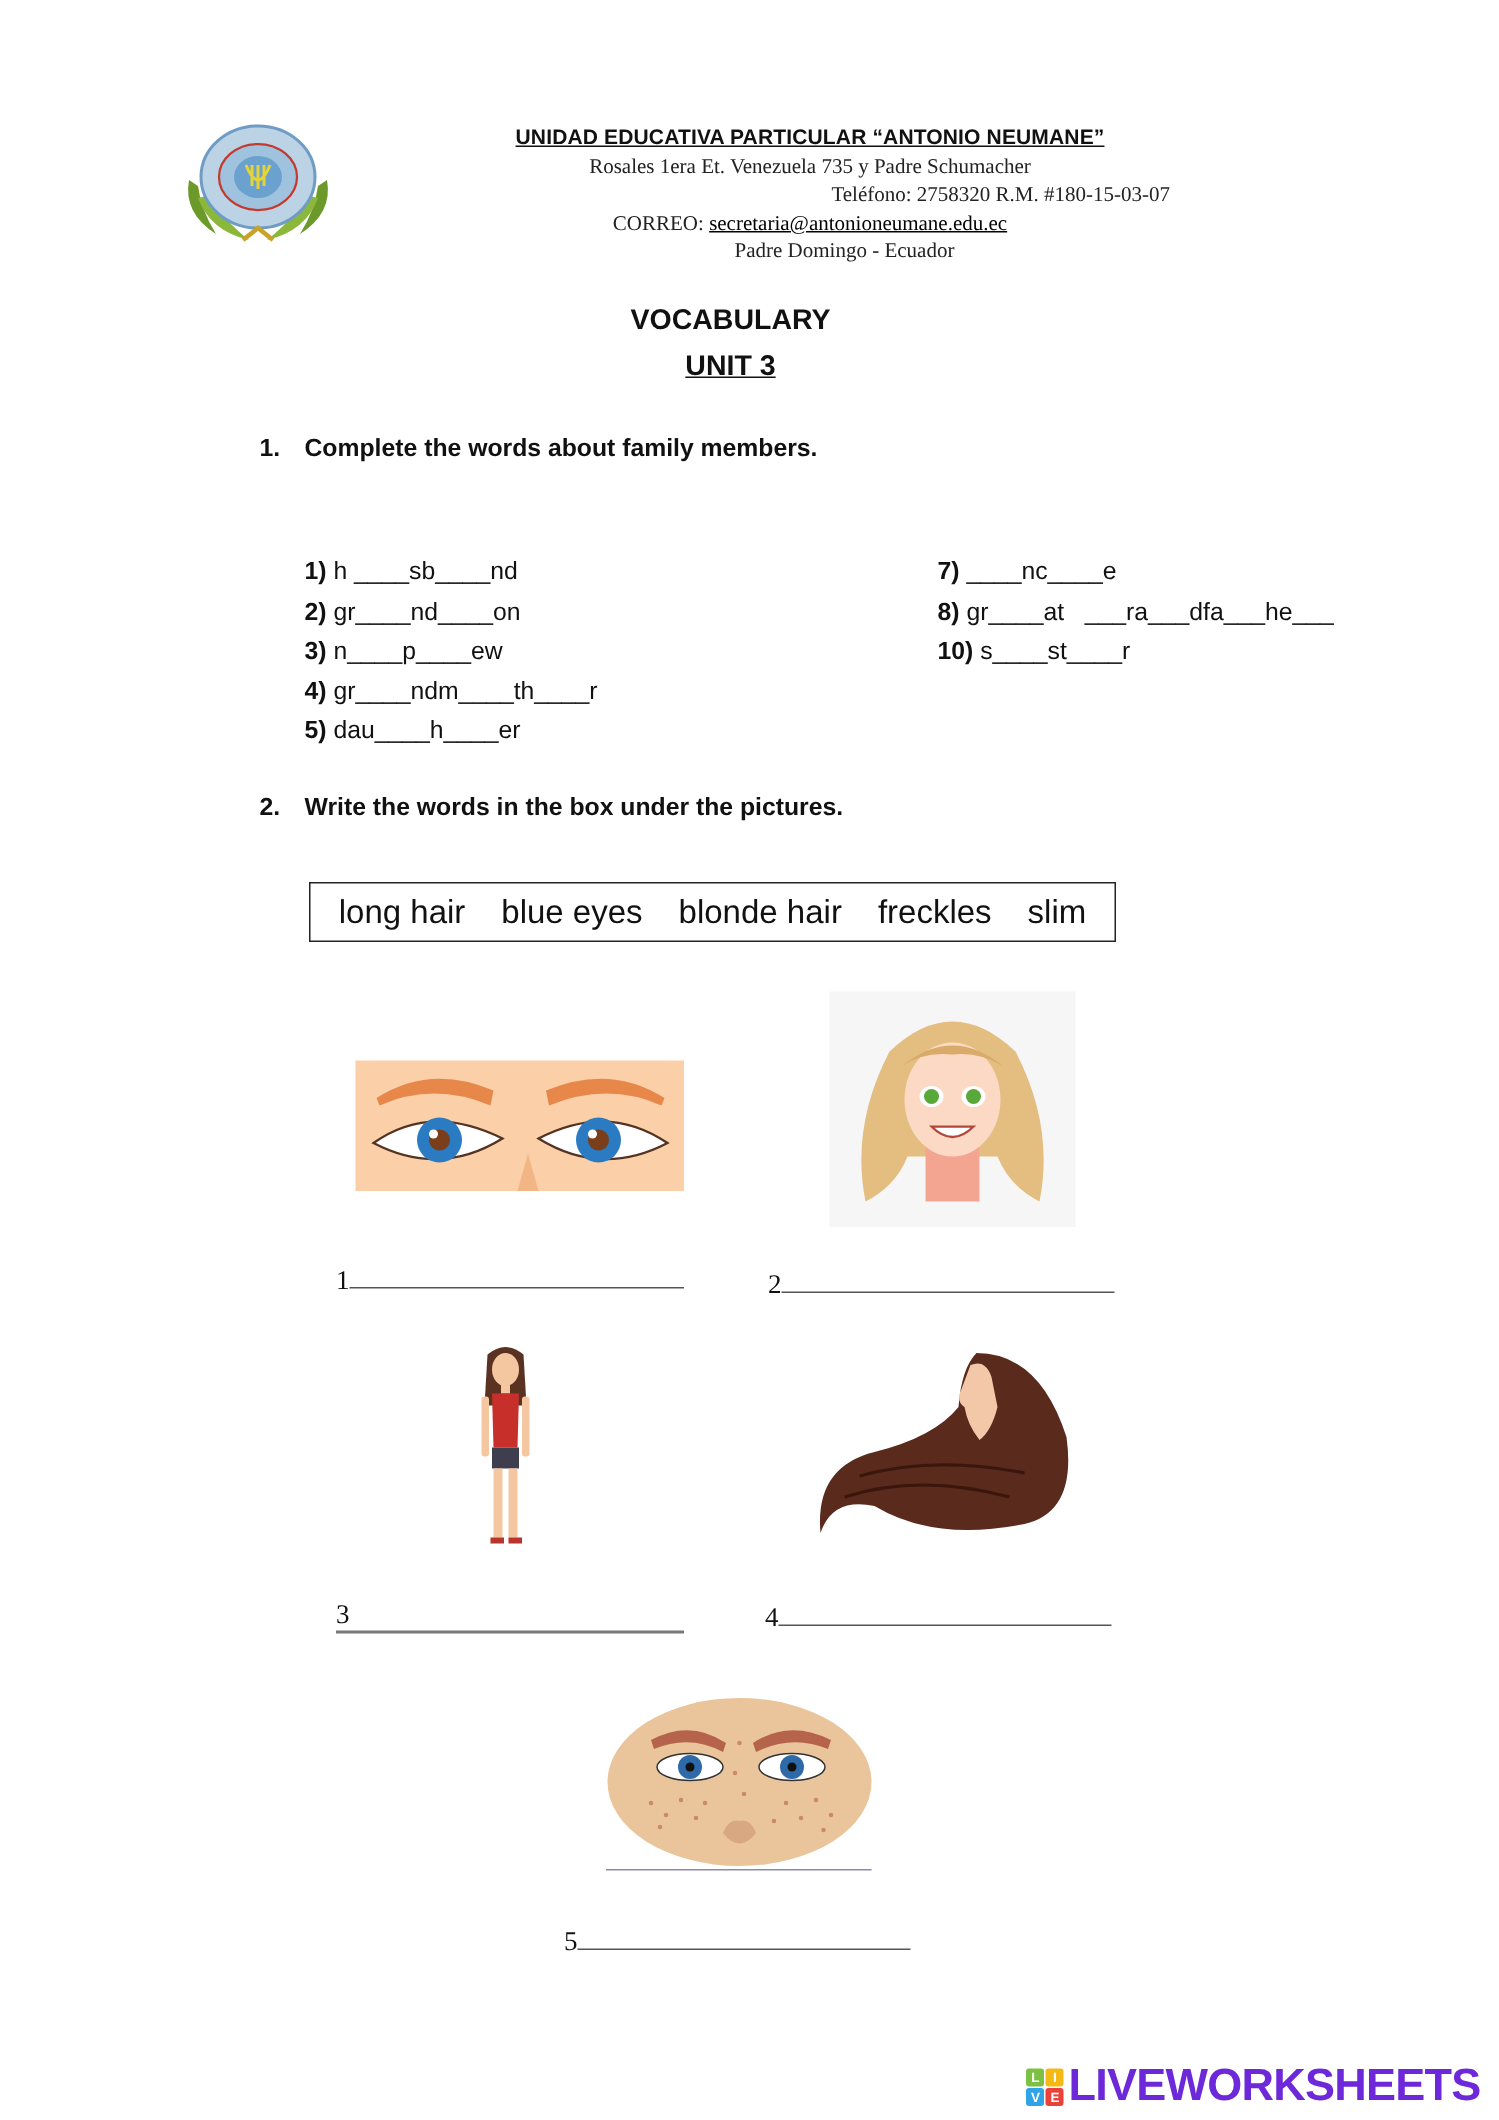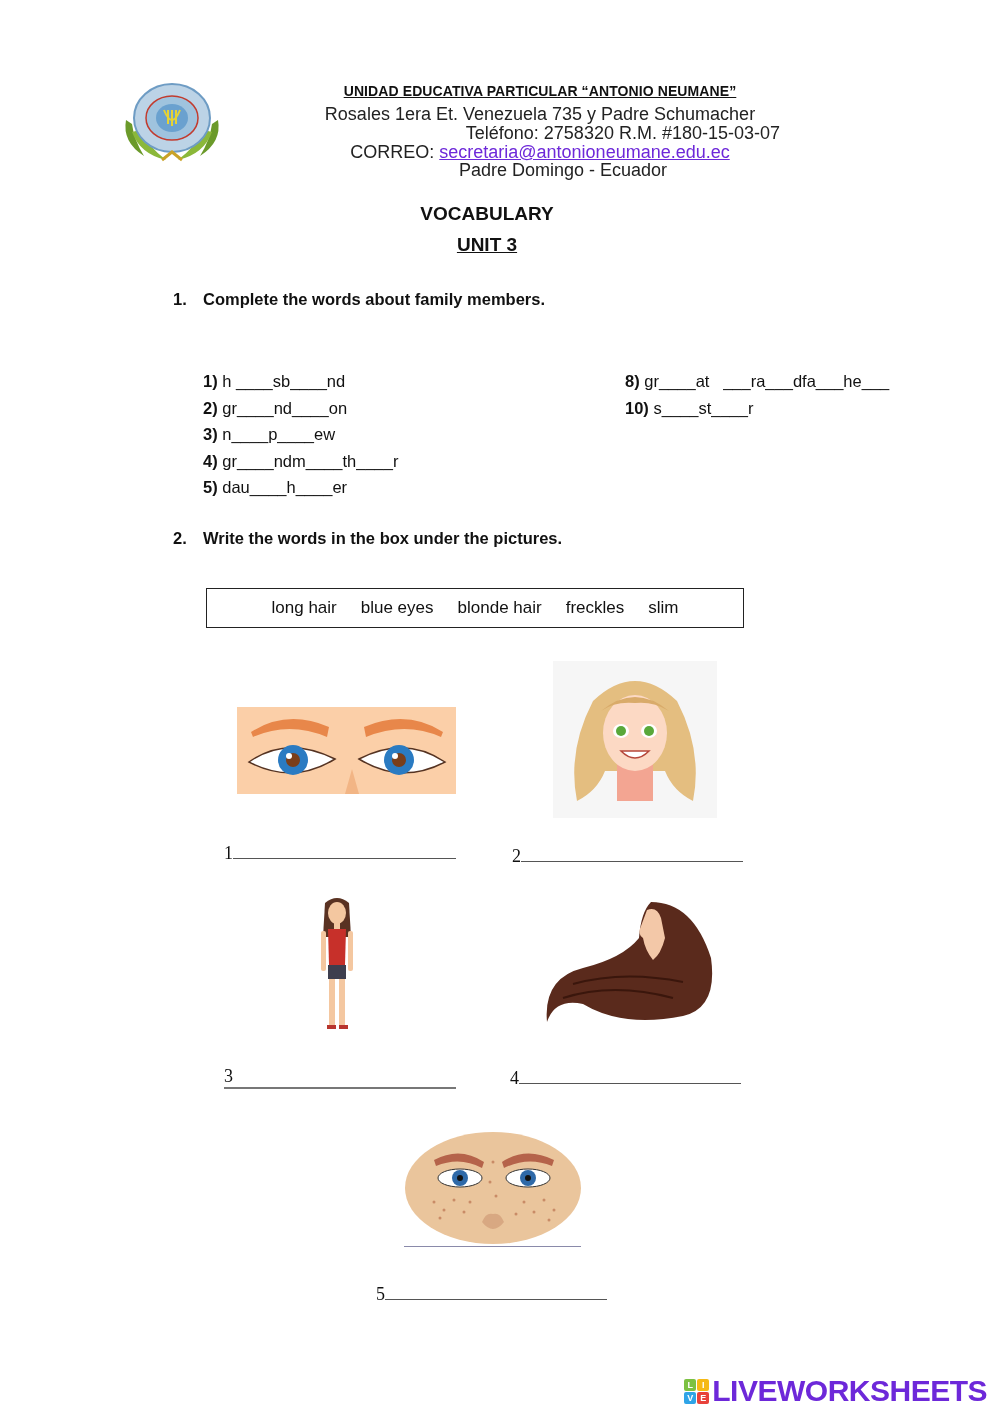--- a/index.html
+++ b/index.html
@@ -1,37 +1,37 @@
 <!DOCTYPE html>
 <html><head>
 <meta charset="utf-8">
 <style>
   html, body { margin:0; padding:0; background:#ffffff; }
   body { width:999px; height:1413px; position:relative; overflow:hidden; font-family:"Liberation Sans", "DejaVu Sans", sans-serif; color:#111; }
   .abs { position:absolute; }
   .hdr { left:300px; width:480px; text-align:center; }
   .hdr-title { top:83px; font-weight:bold; font-size:14px; letter-spacing:0.1px;text-decoration:underline; }
-  .hdr-line { font-size:18px; color:#222; }
+  .hdr-line { font-size:14px; color:#222;font-family:Liberation Serif, serif; }
   .hdr-l1 { top:104px; }
   .hdr-l2 { top:123px;text-align:right; }
   .hdr-l3 { top:142px; }
   .hdr-l4 { top:160px; }
-  .hdr-link { color:#6d28d9; text-decoration:underline; }
+  .hdr-link { color:#000000; text-decoration:underline; }
   .title { left:287px; width:400px; text-align:center; font-weight:bold; font-size:19px; }
   .t1 { top:203px; }
   .t2 { top:234px;text-decoration:underline; }
   .q { font-weight:bold; font-size:16.5px; }
   .q-num { display:inline-block; width:30px; }
   .q1 { left:173px; top:290px; }
   .q2 { left:173px; top:529px; }
   .items { font-size:16.5px; line-height:26.5px; }
   .items-left { left:203px; top:368px; }
   .items-right { left:625px; top:368px; }
   .items b { font-weight:bold; }
-  .wordbox { left:206px; top:588px; width:536px; height:38px; border:1.5px solid #222; display:flex; align-items:center; justify-content:center; gap:0; font-size:17px; }
+  .wordbox { left:206px; top:588px; width:536px; height:38px; border:1.5px solid #222; display:flex; align-items:center; justify-content:center; gap:0; font-size:22px; }
   .wordbox span { margin:0 12px; }
   .pic { position:absolute; }
   .answer { position:absolute; font-family:"Liberation Serif", "DejaVu Serif", serif; font-size:18px; }
   .answer .ln { display:inline-block; border-bottom:1.5px solid #555; vertical-align:baseline; }
   .brand { right:12px; top:1374px; display:flex; align-items:center; }
   .brand-text { font-weight:bold; font-size:30px; color:#6d28d9; letter-spacing:-0.5px; font-family:"Liberation Sans", sans-serif; }
   .live-grid { display:grid; grid-template-columns:12px 12px; grid-template-rows:12px 12px; gap:1px; margin-right:3px; }
   .live-grid div { font-size:9px; font-weight:bold; color:#fff; display:flex; align-items:center; justify-content:center; border-radius:2px; }
 </style>
 </head>
@@ -67,20 +67,21 @@
 </div>
 
 <div class="abs items items-left">
   <div><b>1)</b> <span>h ____sb____nd</span></div>
   <div><b>2)</b> <span>gr____nd____on</span></div>
   <div><b>3)</b> <span>n____p____ew</span></div>
   <div><b>4)</b> <span>gr____ndm____th____r</span></div>
   <div><b>5)</b> <span>dau____h____er</span></div>
 </div>
 <div class="abs items items-right">
+  <div><b>7)</b> <span>____nc____e</span></div>
   <div style="white-space:pre;"><b>8)</b> <span>gr____at   ___ra___dfa___he___</span></div>
   <div><b>10)</b> <span>s____st____r</span></div>
 </div>
 
 <div class="abs q q2">
   <span class="q-num">2.</span><span>Write the words in the box under the pictures.</span>
 </div>
 
 <div class="abs wordbox">
   <span>long hair</span>

